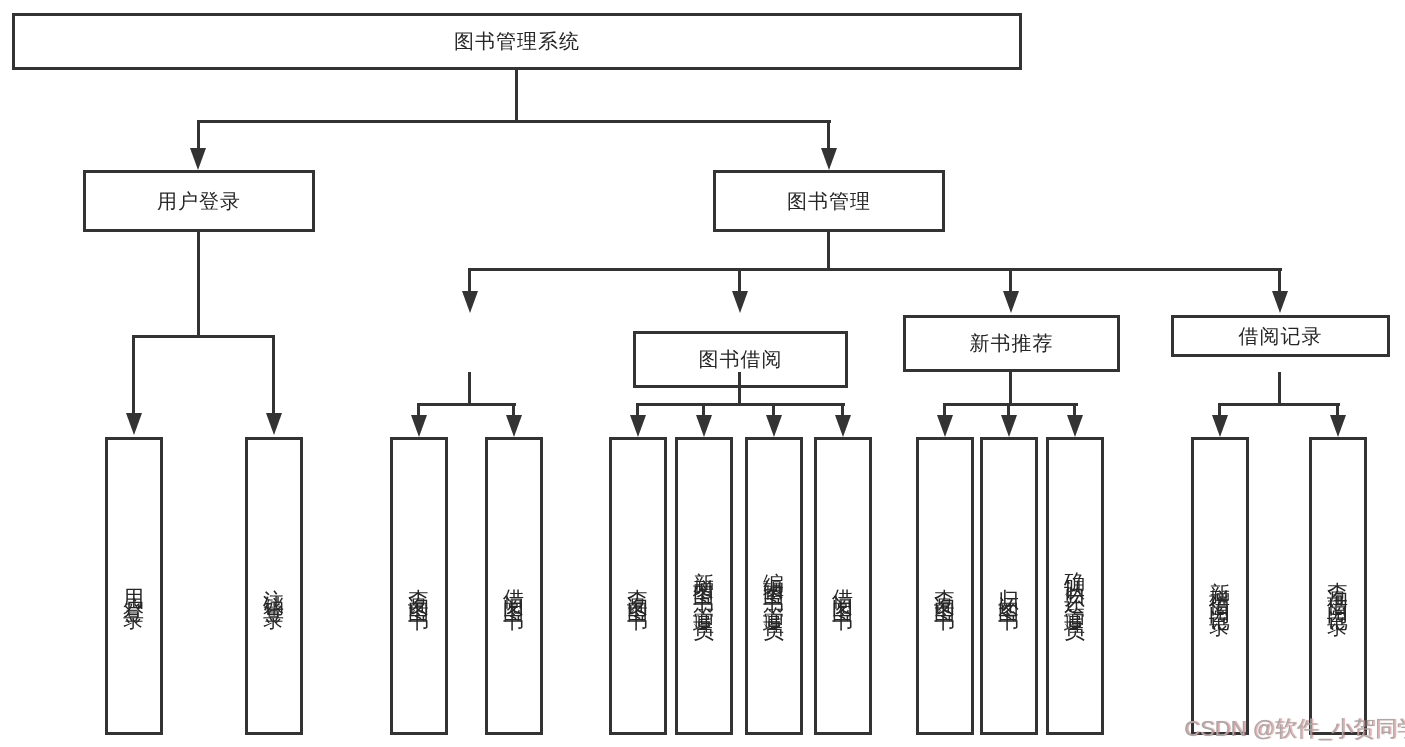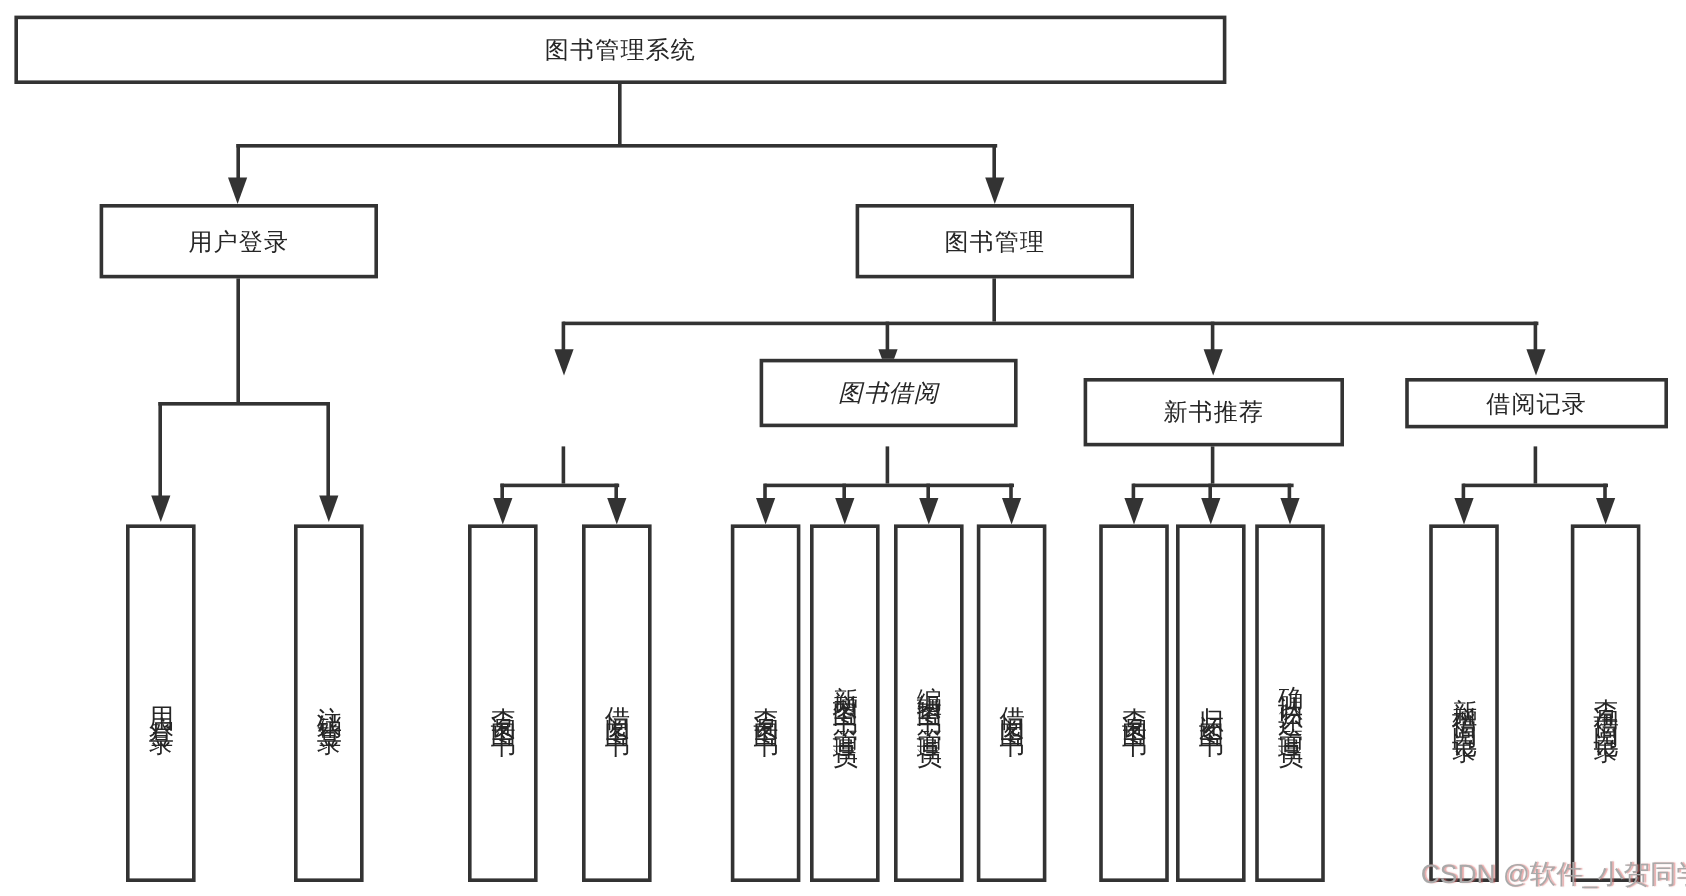--- a/index.html
+++ b/index.html
@@ -94,21 +94,21 @@
   <div class="hline" style="left:469px; top:268px; width:813px;"></div>
   <div class="vline" style="left:468px; top:268px; height:27px;"></div>
   <div class="arrow" style="left:462px; top:291px;"></div>
   <div class="vline" style="left:738px; top:268px; height:27px;"></div>
   <div class="arrow" style="left:732px; top:291px;"></div>
   <div class="vline" style="left:1009px; top:268px; height:27px;"></div>
   <div class="arrow" style="left:1003px; top:291px;"></div>
   <div class="vline" style="left:1278px; top:268px; height:27px;"></div>
   <div class="arrow" style="left:1272px; top:291px;"></div>
 
-  <div class="box hbox" style="left:633px; top:299px; width:215px; height:57px;font-style:italic;">图书借阅</div>
+  <div class="box hbox" style="left:633px; top:331px; width:215px; height:57px;">图书借阅</div>
   <div class="box hbox" style="left:903px; top:315px; width:217px; height:57px;">新书推荐</div>
   <div class="box hbox" style="left:1171px; top:315px; width:219px; height:42px;">借阅记录</div>
 
   <div class="vline" style="left:468px; top:372px; height:31px;"></div>
   <div class="hline" style="left:417px; top:403px; width:99px;"></div>
   <div class="vline" style="left:417px; top:403px; height:14px;"></div>
   <div class="arrow" style="left:411px; top:415px;"></div>
   <div class="vline" style="left:512px; top:403px; height:14px;"></div>
   <div class="arrow" style="left:506px; top:415px;"></div>
 

